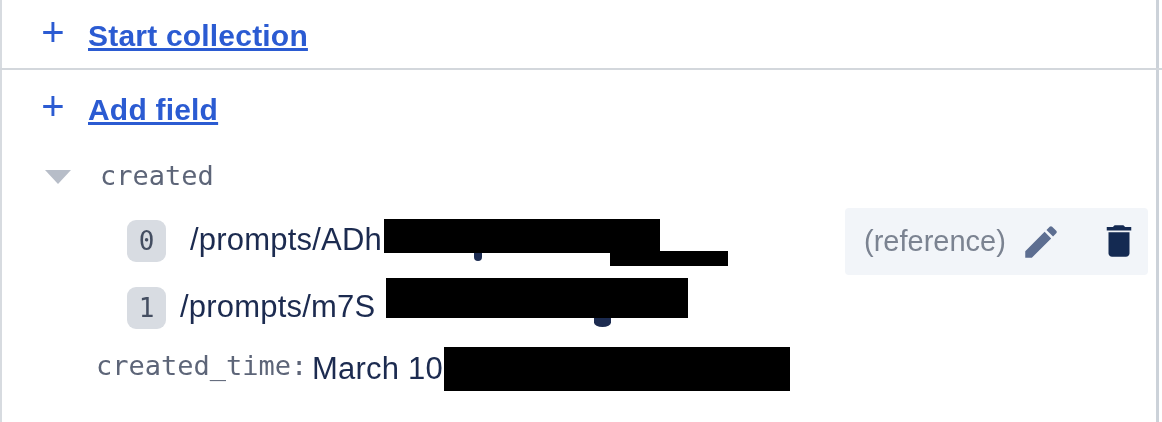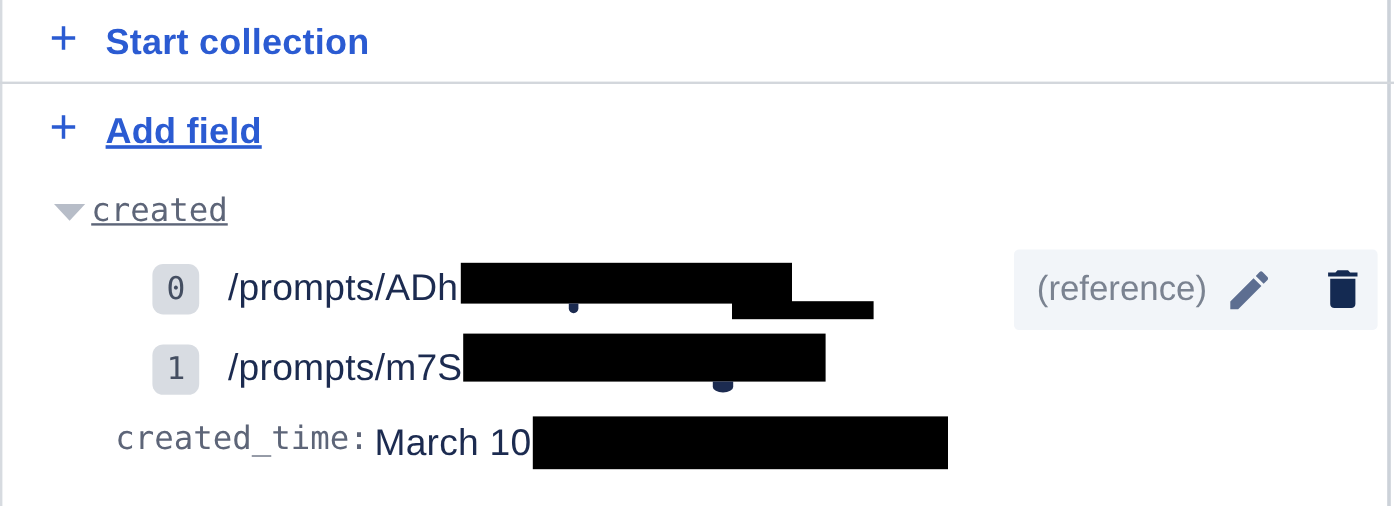--- a/index.html
+++ b/index.html
@@ -50,43 +50,43 @@
   .icon-btn{cursor:pointer;}
 </style>
 </head>
 <body>
 
 <div class="abs border-left"></div>
 <div class="abs border-right"></div>
 <div class="abs divider"></div>
 
 <div class="abs plus" style="left:38px;top:12px;">+</div>
-<div class="abs link-label" style="left:88px;top:19px;">Start collection</div>
+<div class="abs link-label" style="left:88px;top:19px;text-decoration:underline;">Start collection</div>
 
 <div class="abs plus" style="left:38px;top:86px;">+</div>
 <div class="abs link-label" style="left:88px;top:93px;text-decoration:underline;">Add field</div>
 
 <div class="abs tri" style="left:45px;top:170px;"></div>
-<div class="abs mono-label" style="left:76px;top:161px;text-decoration:underline;">created</div>
+<div class="abs mono-label" style="left:100px;top:161px;">created</div>
 
 <div class="abs idx-badge" style="left:127px;top:220px;">0</div>
 <div class="abs value-text" style="left:190px;top:223px;">/prompts/ADhI</div>
 <div class="abs redaction" style="left:384px;top:219px;width:276px;height:34px;"></div>
 <div class="abs redaction" style="left:610px;top:251px;width:118px;height:15px;"></div>
 <div class="abs ink-mark" style="left:474px;top:253px;width:8px;height:8px;border-radius:0 0 50% 50%;"></div>
 
 <div class="abs hover-bar"></div>
 <div class="abs type-hint" style="left:864px;top:225px;">(reference)</div>
 <svg class="abs icon-btn" style="left:1020px;top:221px;" width="42" height="42" viewBox="0 0 24 24">
   <path fill="#5d6e91" d="M3 17.25V21h3.75L17.81 9.94l-3.75-3.75L3 17.25zM20.71 7.04c.39-.39.39-1.02 0-1.41l-2.34-2.34a.9959.9959 0 0 0-1.41 0l-1.83 1.83 3.75 3.75 1.83-1.83z"></path>
 </svg>
 <svg class="abs icon-btn" style="left:1098px;top:220px;" width="42" height="42" viewBox="0 0 24 24">
   <path fill="#142a52" d="M6 19c0 1.1.9 2 2 2h8c1.1 0 2-.9 2-2V7H6v12zM19 4h-3.5l-1-1h-5l-1 1H5v2h14V4z"></path>
 </svg>
 
 <div class="abs idx-badge" style="left:127px;top:287px;">1</div>
-<div class="abs value-text" style="left:190px;top:290px;">/prompts/m7S</div>
+<div class="abs value-text" style="left:180px;top:290px;">/prompts/m7S</div>
 <div class="abs redaction" style="left:386px;top:278px;width:302px;height:40px;"></div>
 <div class="abs ink-mark" style="left:594px;top:318px;width:17px;height:9px;border-radius:0 0 50% 50%;"></div>
 
 <div class="abs mono-label" style="left:96px;top:351px;">created_time:</div>
 <div class="abs value-text" style="left:312px;top:352px;">March 10,</div>
 <div class="abs redaction" style="left:444px;top:347px;width:346px;height:44px;"></div>
 
 </body></html>

